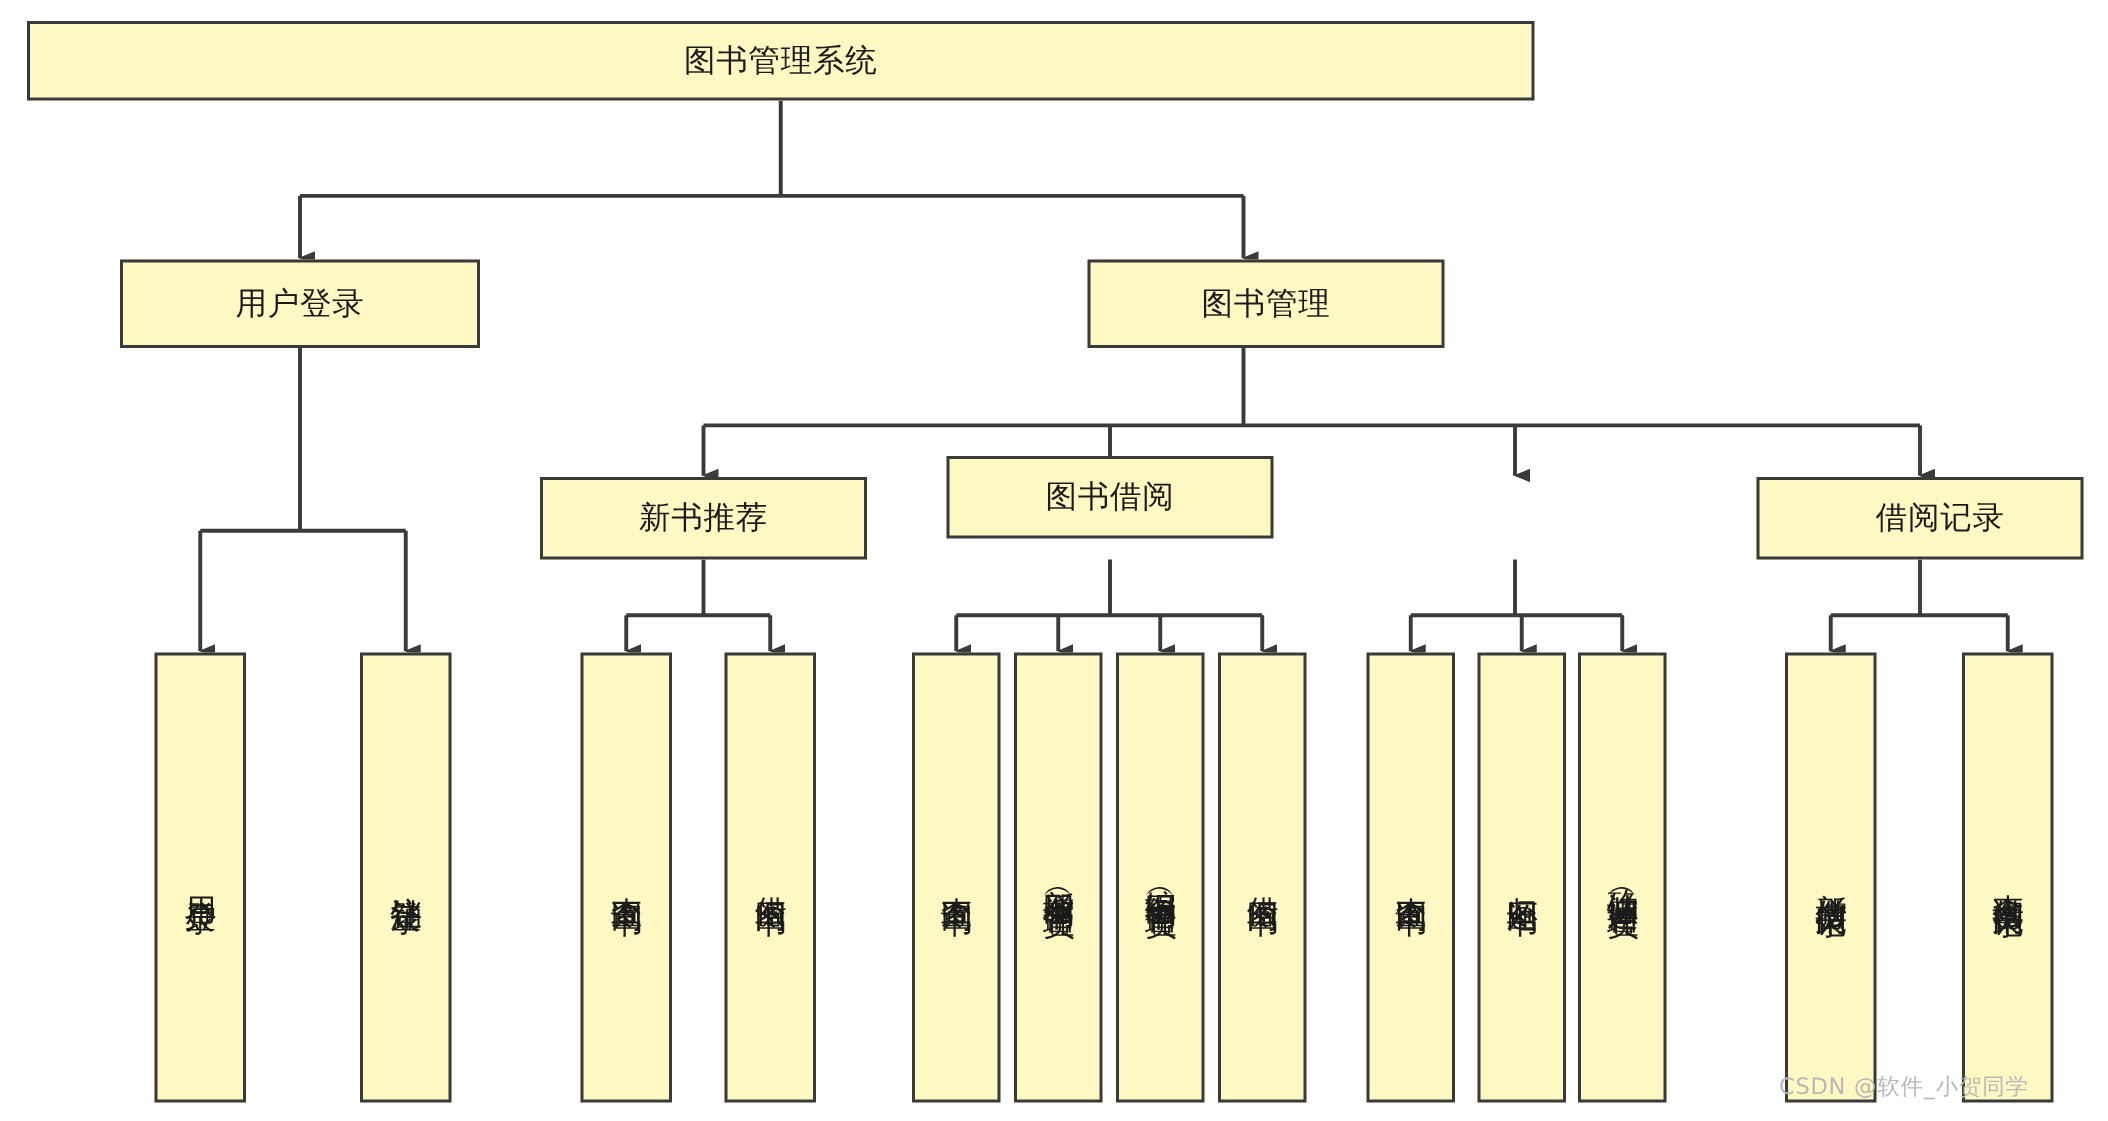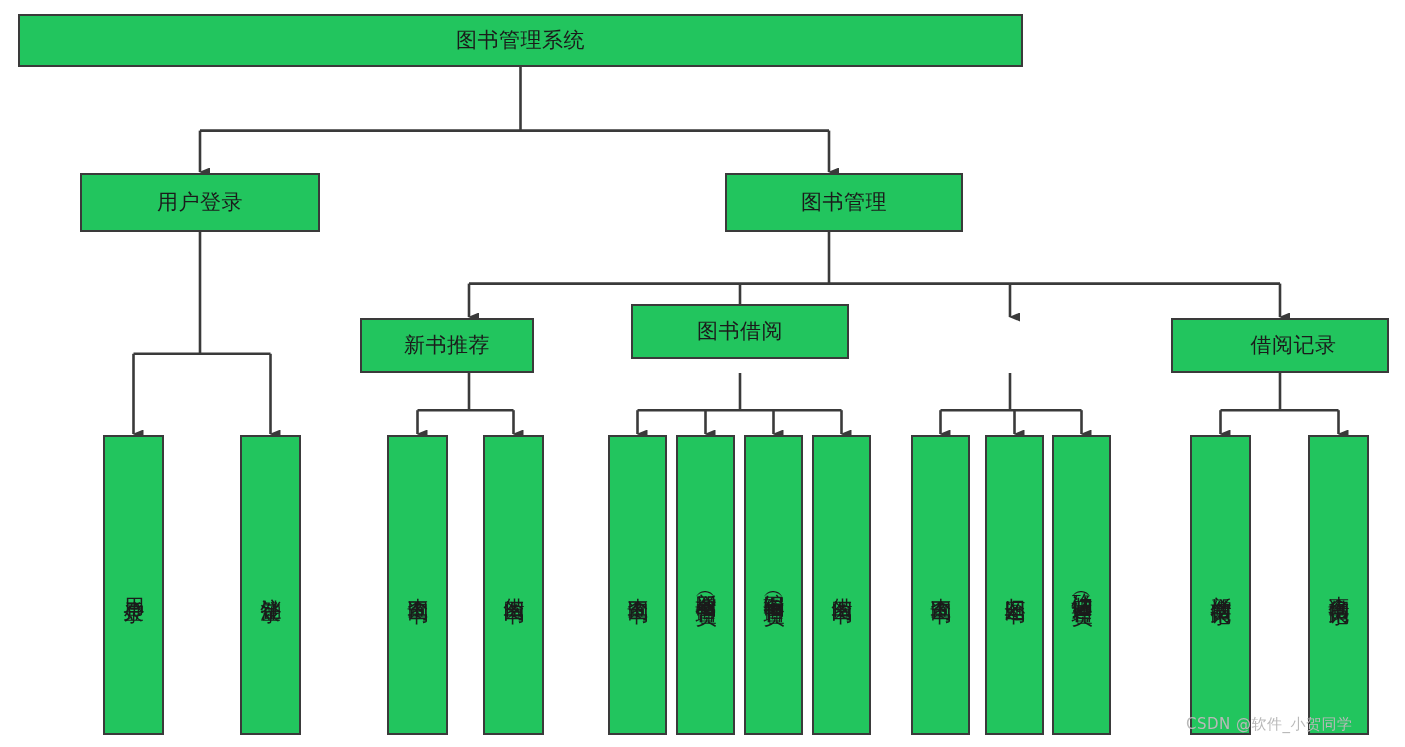--- a/index.html
+++ b/index.html
@@ -23,21 +23,21 @@
     left: 0;
     top: 0;
     width: 1405px;
     height: 747px;
     pointer-events: none;
   }
   .node {
     position: absolute;
     box-sizing: border-box;
     border: 2px solid #3a3a3a;
-    background: #22c55e;
+    background: #fef9c3;
     display: flex;
     align-items: center;
     justify-content: center;
     text-align: center;
     color: #1b1b1b;
     line-height: 1.18;
   }
   .node.horiz {
     font-size: 21px;
     letter-spacing: 0.5px;
@@ -123,21 +123,21 @@
     <span class="label">图书管理系统</span>
   </div>
 
   <div class="node horiz" style="left: 80px; top: 173px; width: 240px; height: 59px;">
     <span class="label">用户登录</span>
   </div>
   <div class="node horiz" style="left: 710px; top: 173px; width: 238px; height: 59px; margin-left: 15px;">
     <span class="label">图书管理</span>
   </div>
 
-  <div class="node horiz" style="left: 360px; top: 318px; width: 174px; height: 55px;">
+  <div class="node horiz" style="left: 360px; top: 318px; width: 218px; height: 55px;">
     <span class="label">新书推荐</span>
   </div>
   <div class="node horiz" style="left: 631px; top: 304px; width: 218px; height: 55px;">
     <span class="label">图书借阅</span>
   </div>
   <div class="node horiz" style="left: 1171px; top: 318px; width: 218px; height: 55px; padding-left: 27px;">
     <span class="label">借阅记录</span>
   </div>
 
   <div class="node vert" style="left: 103px; top: 435px; width: 61px; height: 300px;">

